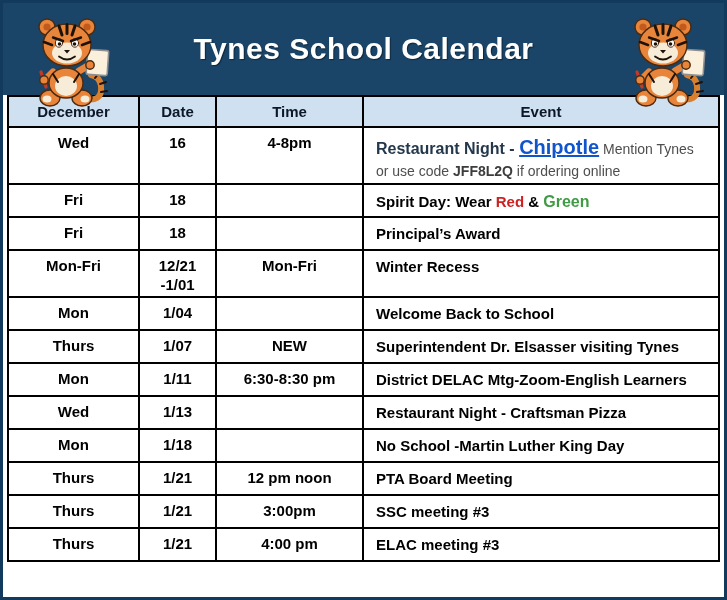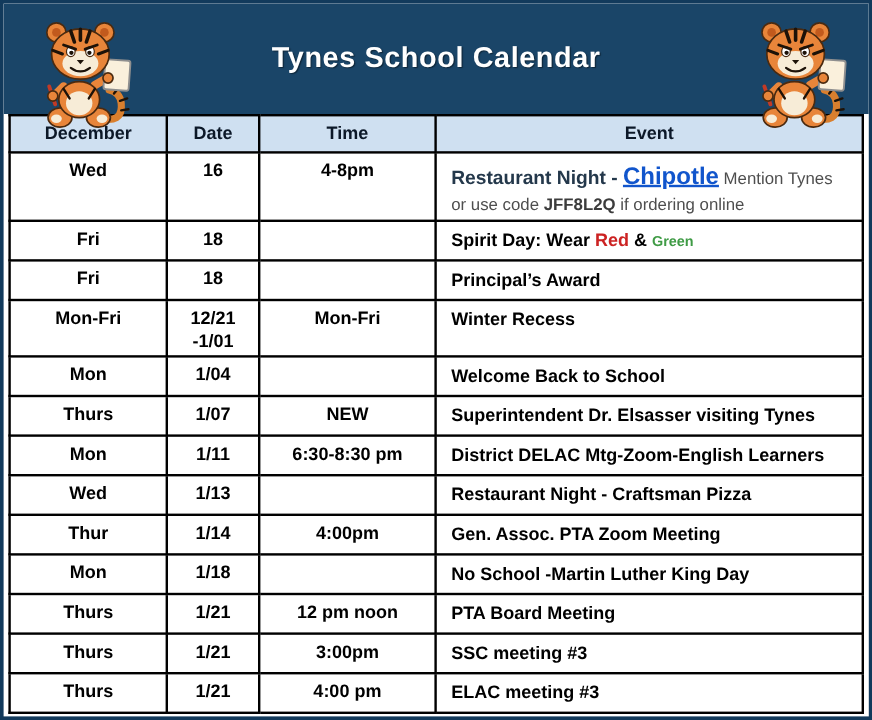--- a/index.html
+++ b/index.html
@@ -6,21 +6,21 @@
   .page{
     width:727px;height:600px;box-sizing:border-box;position:relative;
     border:3px solid #123a5c;background:#ffffff;overflow:hidden;
     font-family:"Liberation Sans",sans-serif;
   }
   
   .banner{
     height:92px;background:#1a4568;display:flex;align-items:center;justify-content:center;
   }
   .banner-title{
-    text-align:center;color:#ffffff;font-weight:700;font-size:24px;line-height:1.22;
+    text-align:center;color:#ffffff;font-weight:700;font-size:30px;line-height:1.22;
     letter-spacing:.5px;text-shadow:1px 1px 1px rgba(0,0,0,.45);
   }
   
   .tiger{position:absolute;top:11px;width:100px;height:97px;z-index:5;}
   .tiger-left{left:14px;}
   .tiger-right{right:11px;}
   
   .table-wrap{padding:0 4px;}
   table{width:100%;border-collapse:collapse;table-layout:fixed;}
   col.c1{width:131px;} col.c2{width:77px;} col.c3{width:147px;} col.c4{width:356px;}
@@ -34,21 +34,21 @@
   td.c-day,td.c-date,td.c-time{text-align:center;border-radius:16px;}
   td.c-date{white-space:pre-line;line-height:1.25;}
   td.c-event{text-align:left;padding-left:12px;padding-right:6px;white-space:pre-line;line-height:1.35;}
   
   .seg-title{color:#24384b;font-weight:700;font-size:16px;}
   .seg-link{color:#1155cc;font-weight:700;font-size:20px;text-decoration:underline;cursor:pointer;}
   .seg-plain{color:#4e4e4e;font-weight:400;font-size:14px;}
   .seg-code{color:#3c3c3c;font-weight:700;font-size:14px;}
   .seg-black{color:#000000;font-weight:700;font-size:15px;}
   .seg-red{color:#cc2222;font-weight:700;font-size:15px;}
-  .seg-green{color:#3f9b45;font-weight:700;font-size:12px;}
+  .seg-green{color:#3f9b45;font-weight:700;font-size:16px;}
 </style>
 </head>
 <body>
 
 <div class="page">
 
   <div class="banner">
     <div class="banner-title">
       <div>Tynes School Calendar</div>
     </div>
@@ -188,26 +188,20 @@
             <td class="c-date">1/11</td>
             <td class="c-time">6:30-8:30 pm</td>
             <td class="c-event"><span class="seg-black">District DELAC Mtg-Zoom-English Learners</span></td>
           </tr>
           <tr class="r7">
             <td class="c-day">Wed</td>
             <td class="c-date">1/13</td>
             <td class="c-time"></td>
             <td class="c-event"><span class="seg-black">Restaurant Night - Craftsman Pizza</span></td>
           </tr>
-          <tr class="r8">
-            <td class="c-day">Thur</td>
-            <td class="c-date">1/14</td>
-            <td class="c-time">4:00pm</td>
-            <td class="c-event"><span class="seg-black">Gen. Assoc. PTA Zoom Meeting</span></td>
-          </tr>
           <tr class="r9">
             <td class="c-day">Mon</td>
             <td class="c-date">1/18</td>
             <td class="c-time"></td>
             <td class="c-event"><span class="seg-black">No School -Martin Luther King Day</span></td>
           </tr>
           <tr class="r10">
             <td class="c-day">Thurs</td>
             <td class="c-date">1/21</td>
             <td class="c-time">12 pm noon</td>

